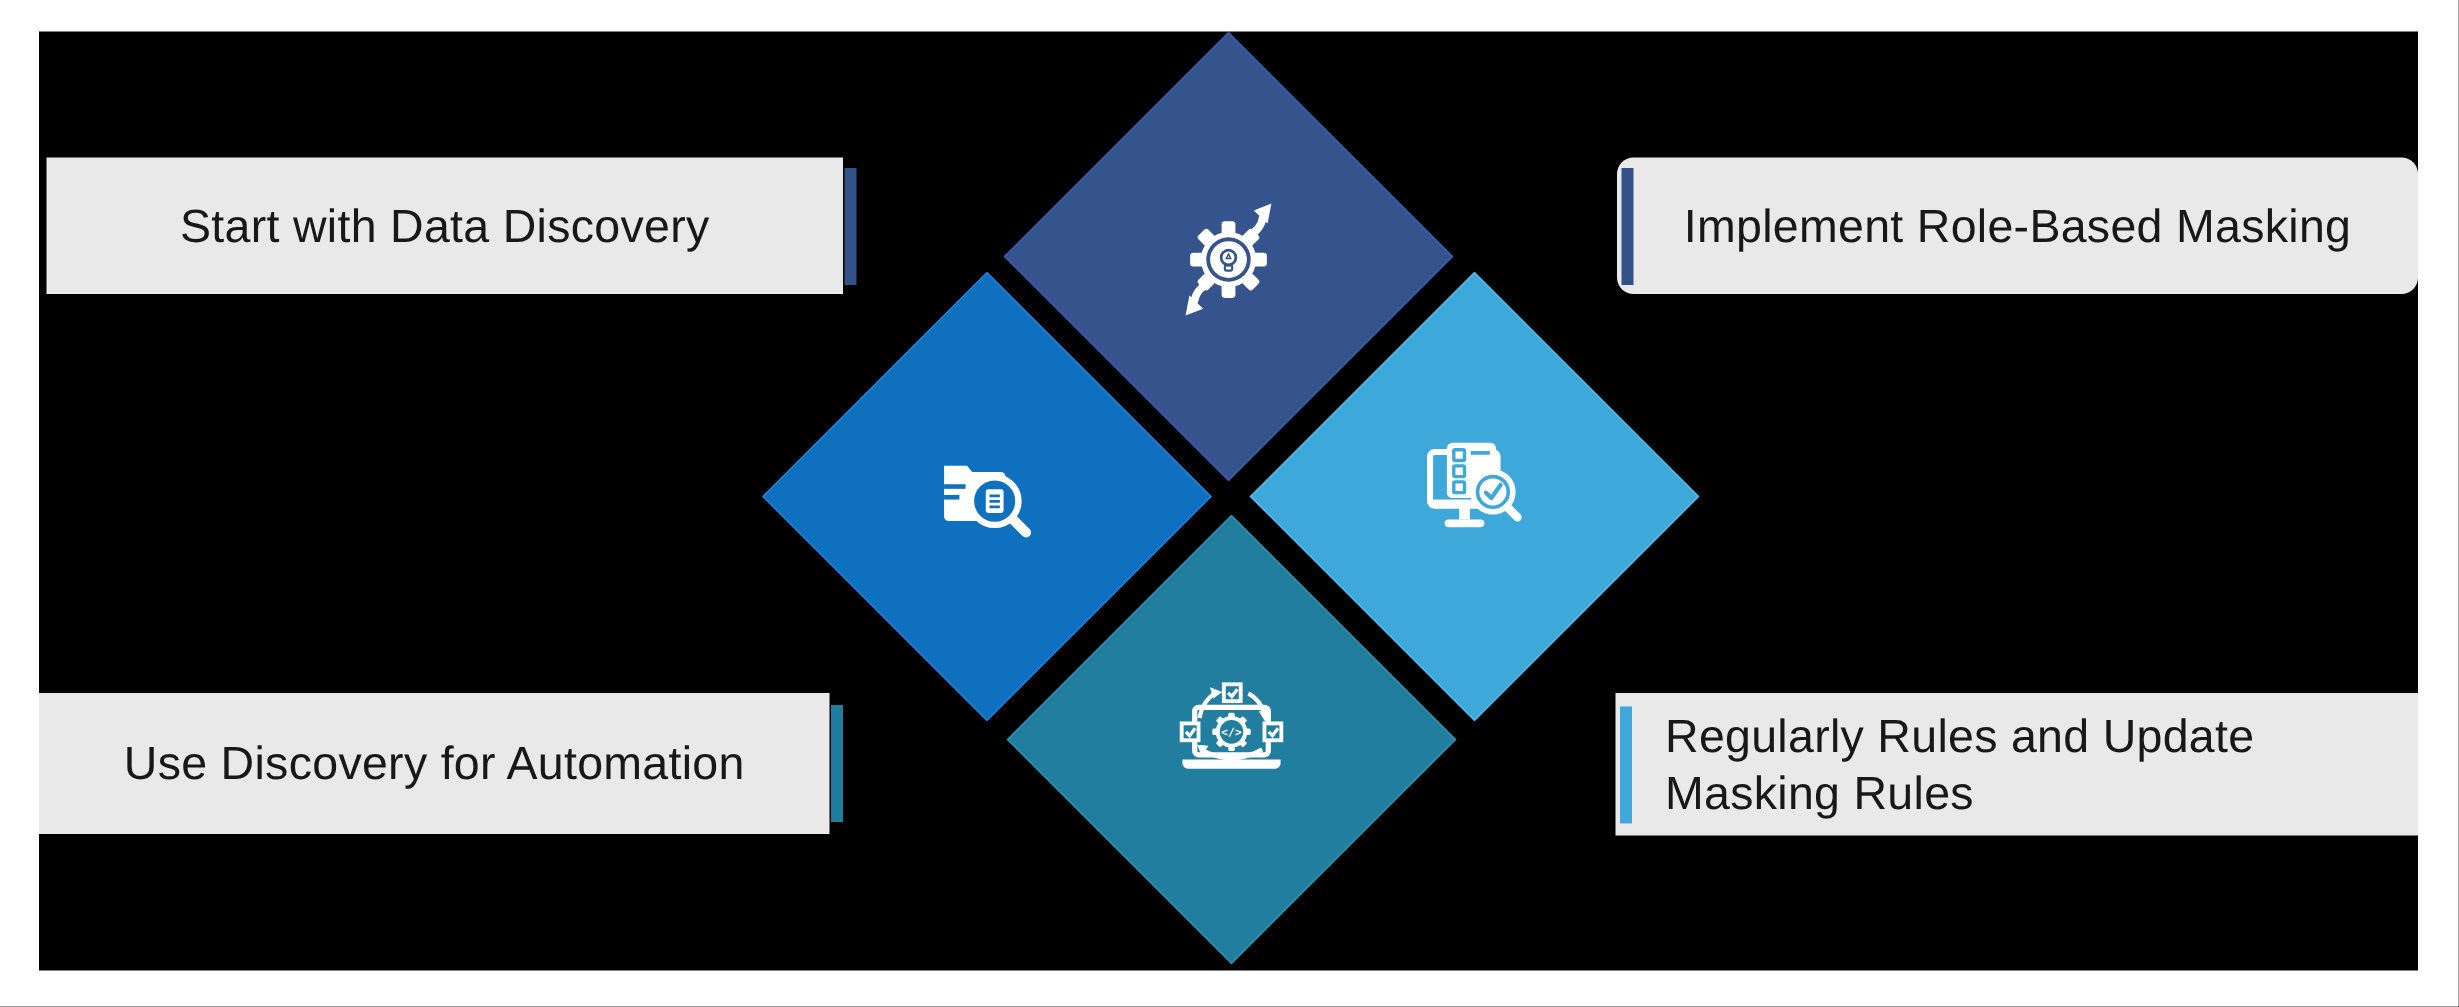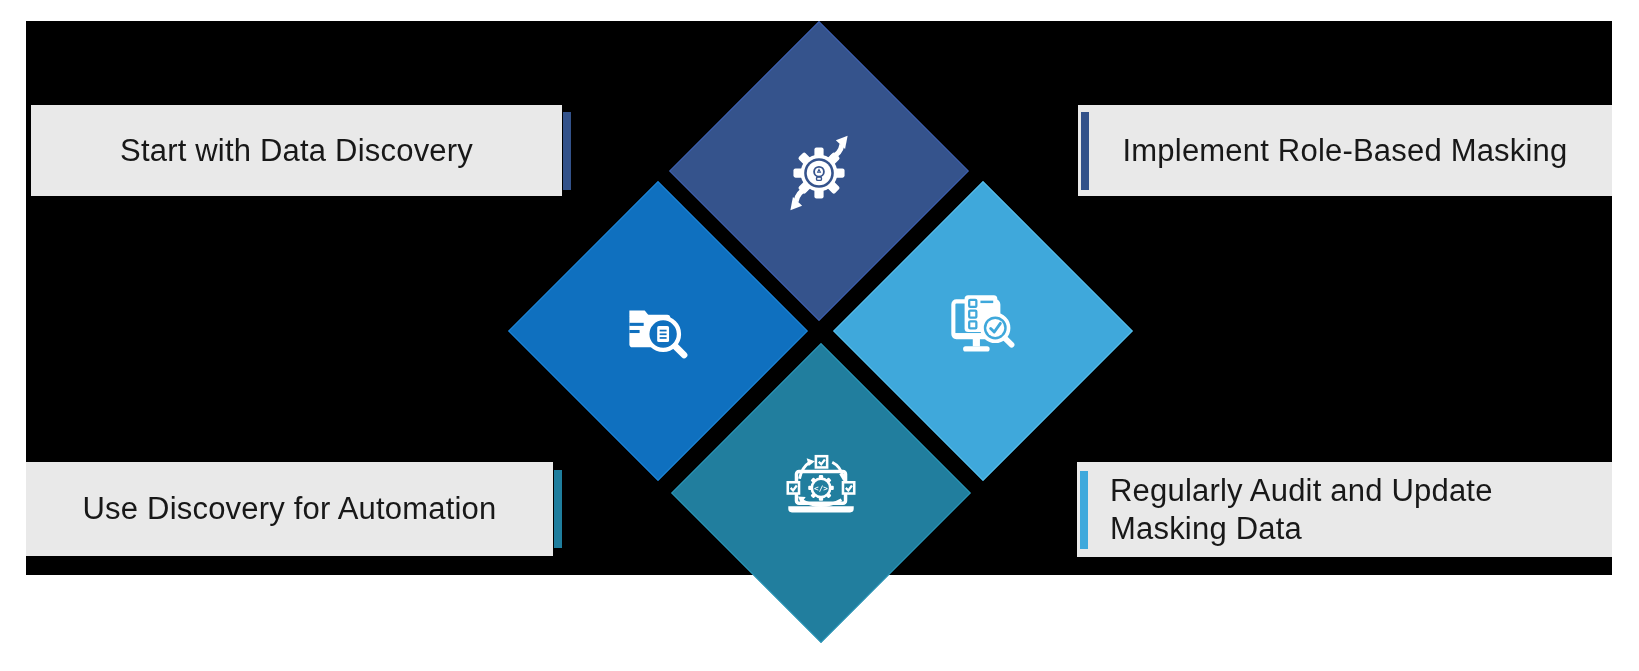--- a/index.html
+++ b/index.html
@@ -6,37 +6,37 @@
   .page{
     position:relative;
     width:1639px;height:671px;
     background:#ffffff;
     font-family:"Liberation Sans", sans-serif;
     overflow:hidden;
   }
   .canvas{
     position:absolute;
     left:26px;top:21px;
-    width:1586px;height:554px;
+    width:1586px;height:626px;
     background:#000000;
   }
   
   .label-box{
     position:absolute;
     background:#E9E9E9;
     display:flex;
     align-items:center;
     color:#181818;
     font-size:31px;
     letter-spacing:.2px;
   }
   .label-box .label-text{white-space:nowrap;}
   .center-text{justify-content:center;}
   .box-tl{left:5px;top:84px;width:531px;height:91px;}   
-  .box-tr{left:1052px;top:84px;width:534px;height:91px;}
+  .box-tr{left:1052px;top:84px;width:534px;height:91px;border-radius:11px;}
   .box-bl{left:0px;top:441px;width:527px;height:94px;}
   .box-br{left:1051px;top:441px;width:535px;height:95px;}
   .box-br .label-lines{padding-left:33px;line-height:38px;}
   .accent{
     position:absolute;
     top:50%;transform:translateY(-50%);
     width:8px;height:78px;
   }
   .accent-right{right:-9px;}
   .accent-left{left:3px;}
@@ -72,22 +72,22 @@
       <span class="accent accent-left" style="background-color: rgb(51, 82, 138); color: rgb(51, 82, 138);"></span>
     </div>
 
     <div class="label-box box-bl center-text">
       <span class="label-text">Use Discovery for Automation</span>
       <span class="accent accent-right" style="background-color: rgb(31, 126, 158); color: rgb(31, 126, 158);"></span>
     </div>
 
     <div class="label-box box-br">
       <span class="label-lines">
-        <span style="display:block">Regularly Audit and Update</span>
-        <span style="display:block">Masking Data</span>
+        <span style="display:block">Regularly Rules and Update</span>
+        <span style="display:block">Masking Rules</span>
       </span>
       <span class="accent accent-left" style="background-color: rgb(63, 169, 220); color: rgb(63, 169, 220);"></span>
     </div>
 
     <div class="diamond d-top" style="background-color: rgb(53, 83, 140); color: rgb(53, 83, 140);">
       <div class="icon-holder">
         <svg width="92" height="92" viewBox="0 0 90 90" aria-label="innovation-gear-icon">
           <g fill="#ffffff">
             <rect x="40.5" y="22" width="9" height="13" rx="2"></rect>
             <rect x="40.5" y="22" width="9" height="13" rx="2" transform="rotate(45 45 47)"></rect>

